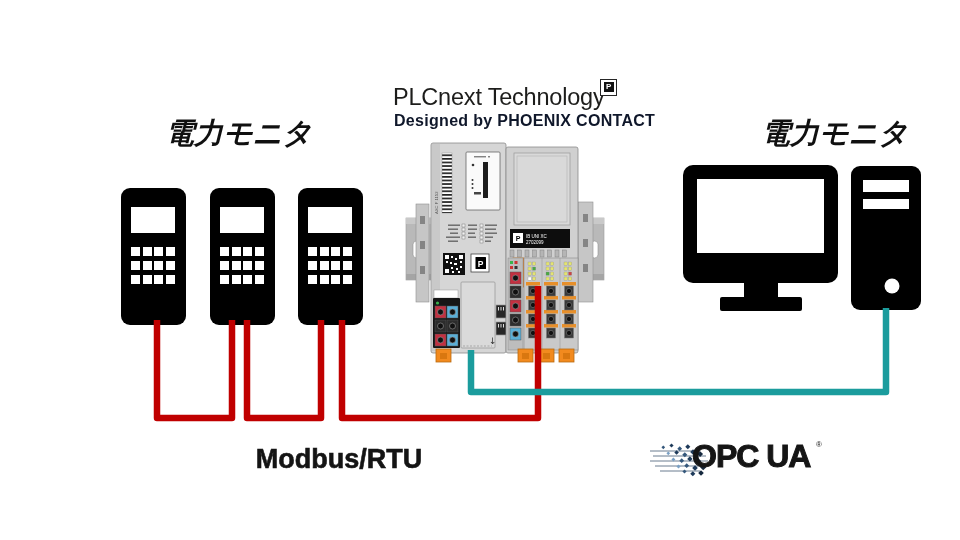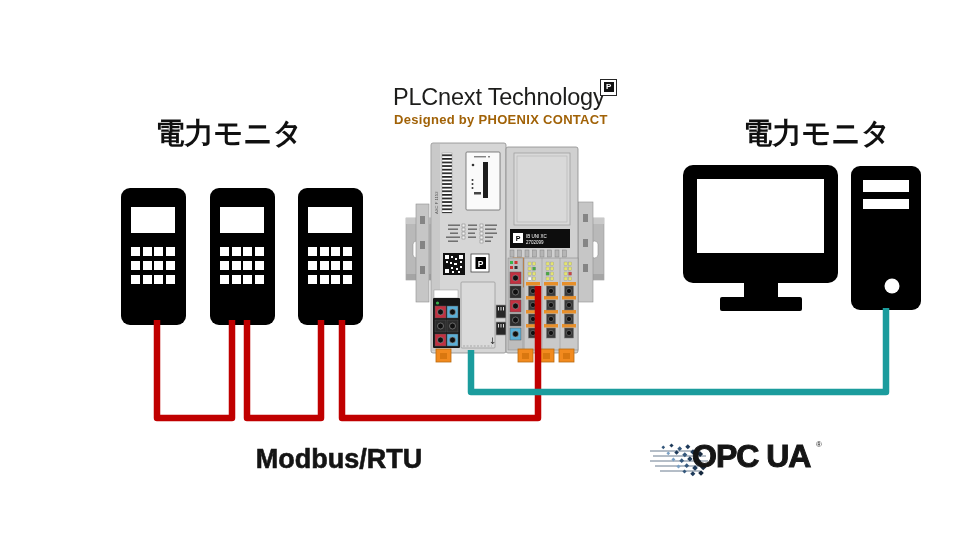--- a/index.html
+++ b/index.html
@@ -6,24 +6,24 @@
   #canvas{position:relative;width:960px;height:540px;background:#fff;overflow:hidden;
           font-family:"Liberation Sans","DejaVu Sans",sans-serif;margin-left:48px;}
 
   .abs{position:absolute;}
 
   
   .brand-title{left:345px;top:84px;font-size:23.5px;letter-spacing:-0.2px;color:#1d1d1b;}
   .brand-mark{left:552px;top:79px;width:15px;height:15px;border:1.8px solid #262626;background:#fff;}
   .brand-mark-inner{position:absolute;left:3px;top:1.5px;width:9.5px;height:10.5px;background:#121212;
           color:#fff;font-size:8px;font-weight:bold;line-height:10.5px;text-align:center;}
-  .brand-sub{left:346px;top:112px;font-size:13px;font-weight:bold;letter-spacing:0.3px;color:#a16207;}
+  .brand-sub{left:346px;top:112px;font-size:16px;font-weight:bold;letter-spacing:0.3px;color:#0f172a;}
 
   
-  .jp-label{font-size:29px;font-weight:bold;color:#101010;text-align:center;}
+  .jp-label{font-size:29px;font-weight:bold;color:#101010;text-align:right;font-style:italic;}
   .jp-left{left:98px;top:114px;width:166px;}
   .jp-right{left:678px;top:114px;width:182px;}
   .bus-label{left:179px;top:444px;width:224px;text-align:center;font-size:27px;font-weight:bold;
           color:#141414;-webkit-text-stroke:0.6px #141414;}
 
   
   .pm{width:65px;height:137px;background:#000;border-radius:9px;}
   .pm-screen{position:absolute;left:10px;top:19px;width:44px;height:26px;background:#fff;}
   .pm-keypad{position:absolute;left:10px;top:59px;display:grid;
              grid-template-columns:repeat(4,9px);column-gap:2.6px;row-gap:5px;}

